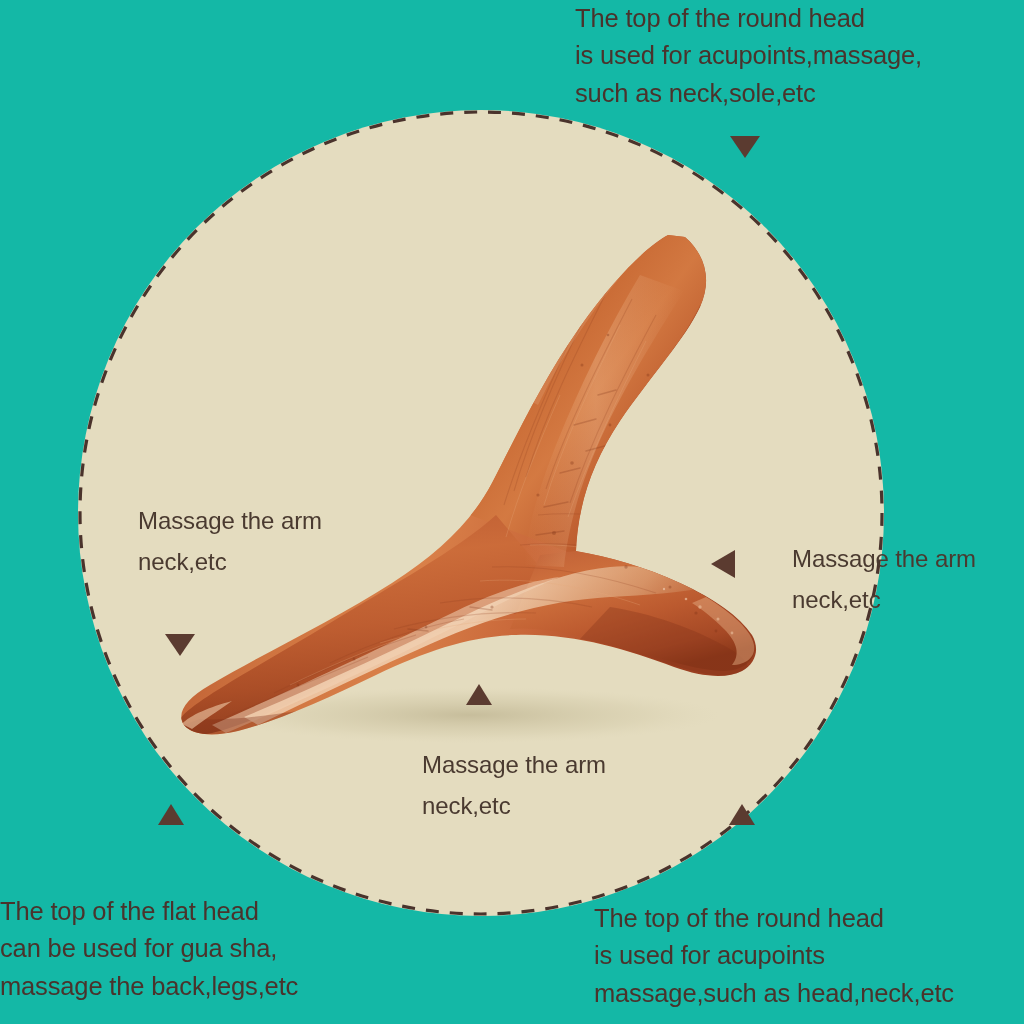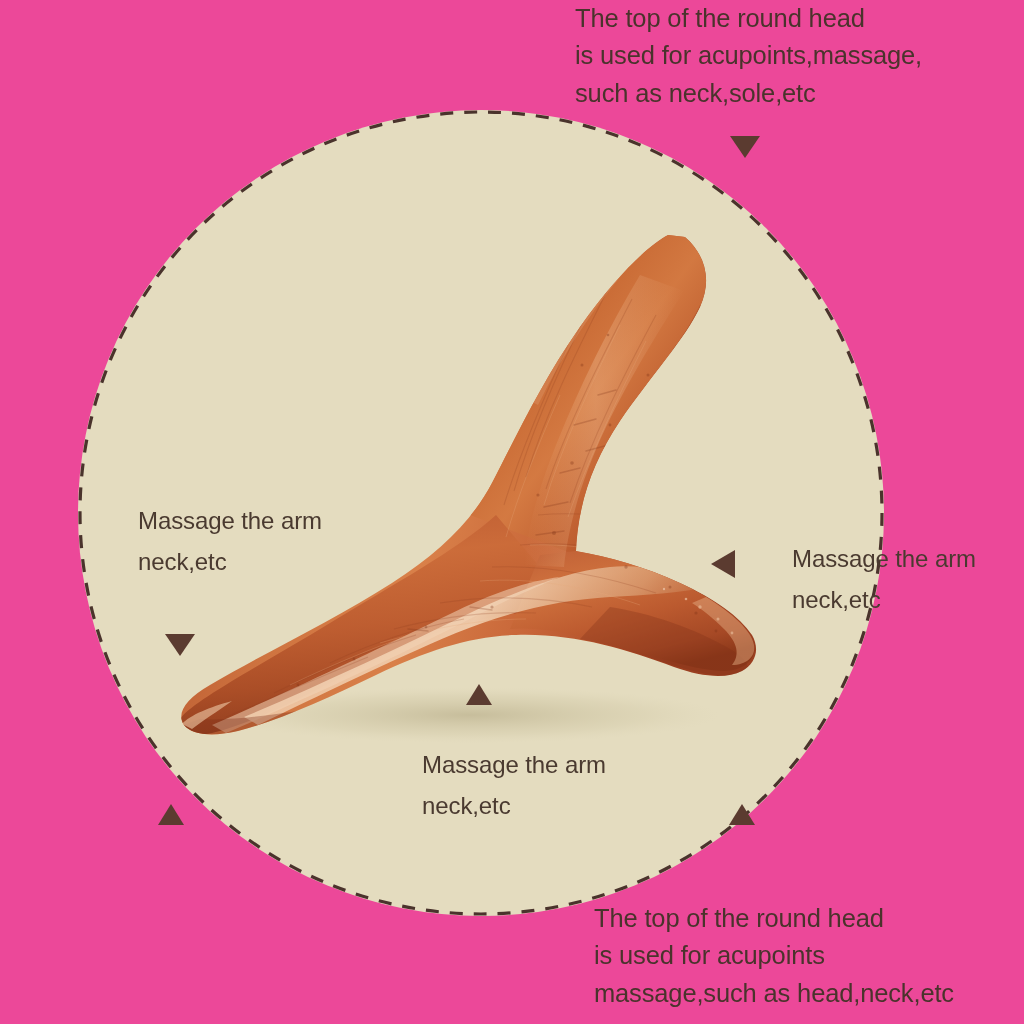--- a/index.html
+++ b/index.html
@@ -15,21 +15,21 @@
     overflow: hidden;
     font-family: "Liberation Sans", sans-serif;
     -webkit-font-smoothing: antialiased;
   }
 
   #stage {
     position: absolute;
     left: 0; top: 0;
     width: 1024px;
     height: 1024px;
-    background: #ec4899;
+    background: #14b8a6;
   }
 
   
   .circle-wrap {
     position: absolute;
     left: 78px;
     top: 110px;
     width: 806px;
     height: 806px;
   }
@@ -373,20 +373,23 @@
   <div class="tri tri-down" id="tri-left"></div>
 
   <div class="note-inner" id="note-right">Massage the arm
 neck,etc</div>
   <div class="tri tri-left" id="tri-right"></div>
 
   <div class="note-inner" id="note-bottomcenter">Massage the arm
 neck,etc</div>
   <div class="tri tri-up" id="tri-bottomcenter"></div>
 
+  <div class="note" id="note-bottomleft">The top of the flat head
+can be used for gua sha,
+massage the back,legs,etc</div>
   <div class="tri tri-up" id="tri-bottomleft"></div>
 
   <div class="note" id="note-bottomright">The top of the round head
 is used for acupoints
 massage,such as head,neck,etc</div>
   <div class="tri tri-up" id="tri-bottomright"></div>
 
 </div>
 
 </body></html>

